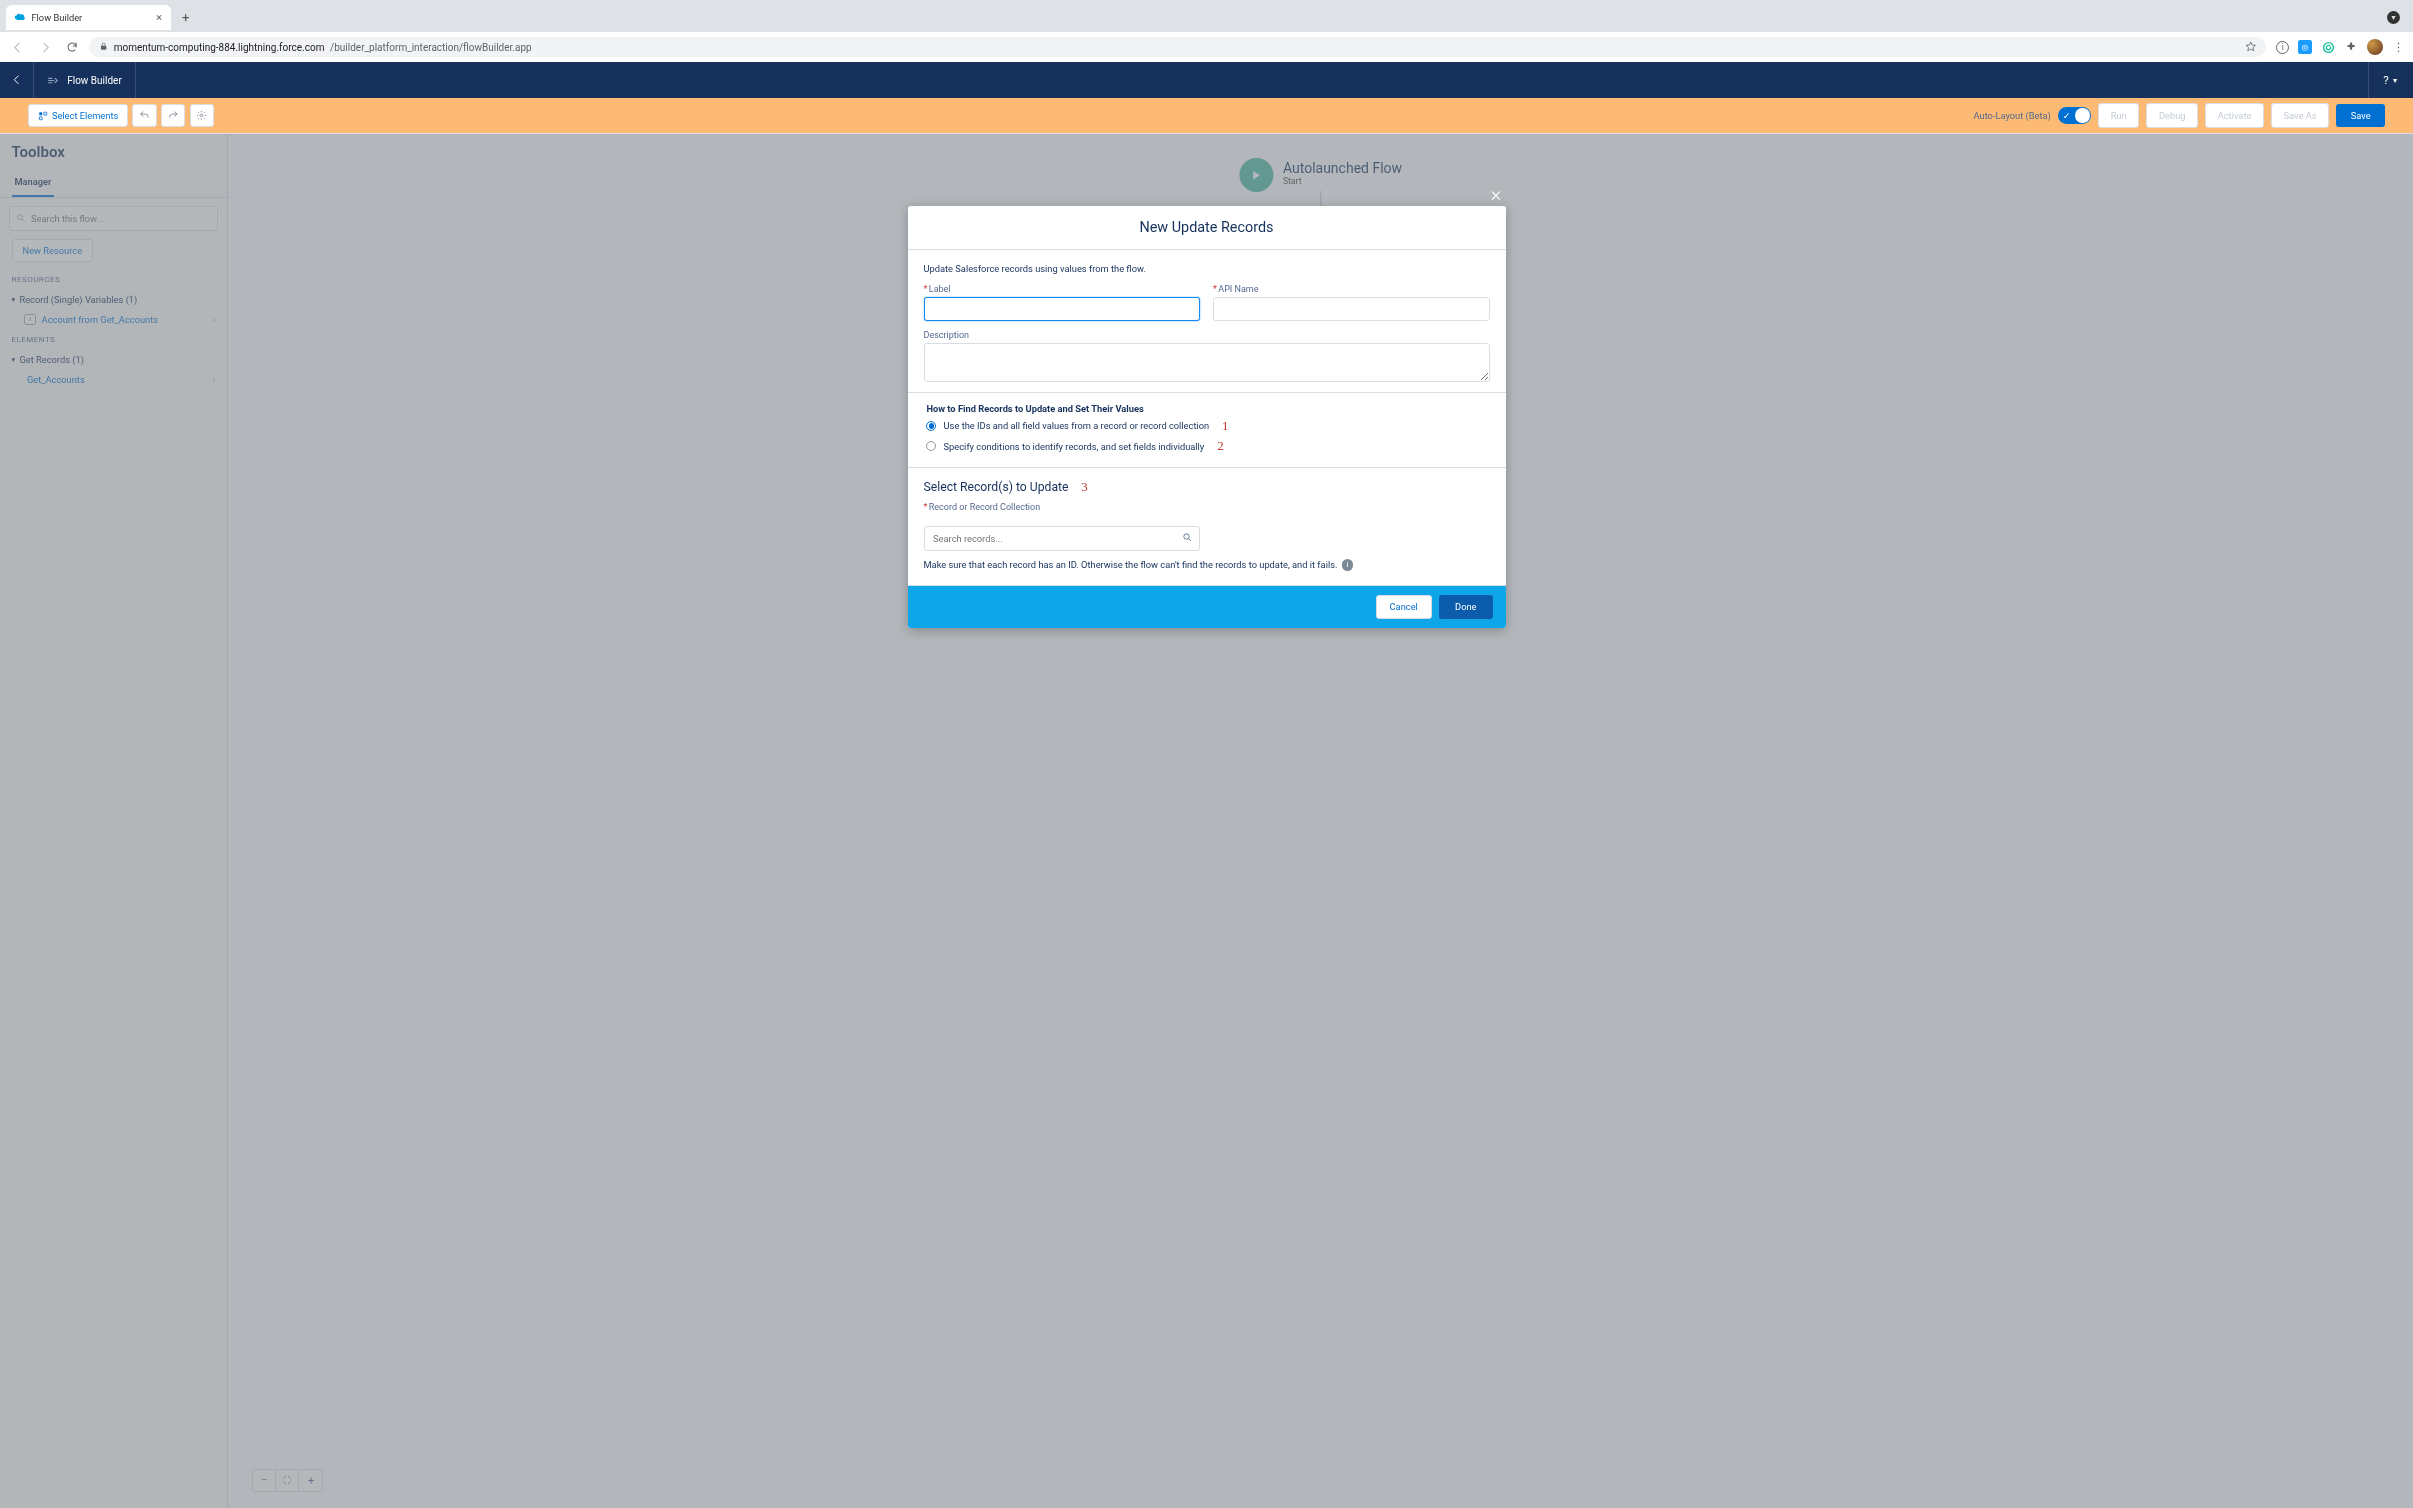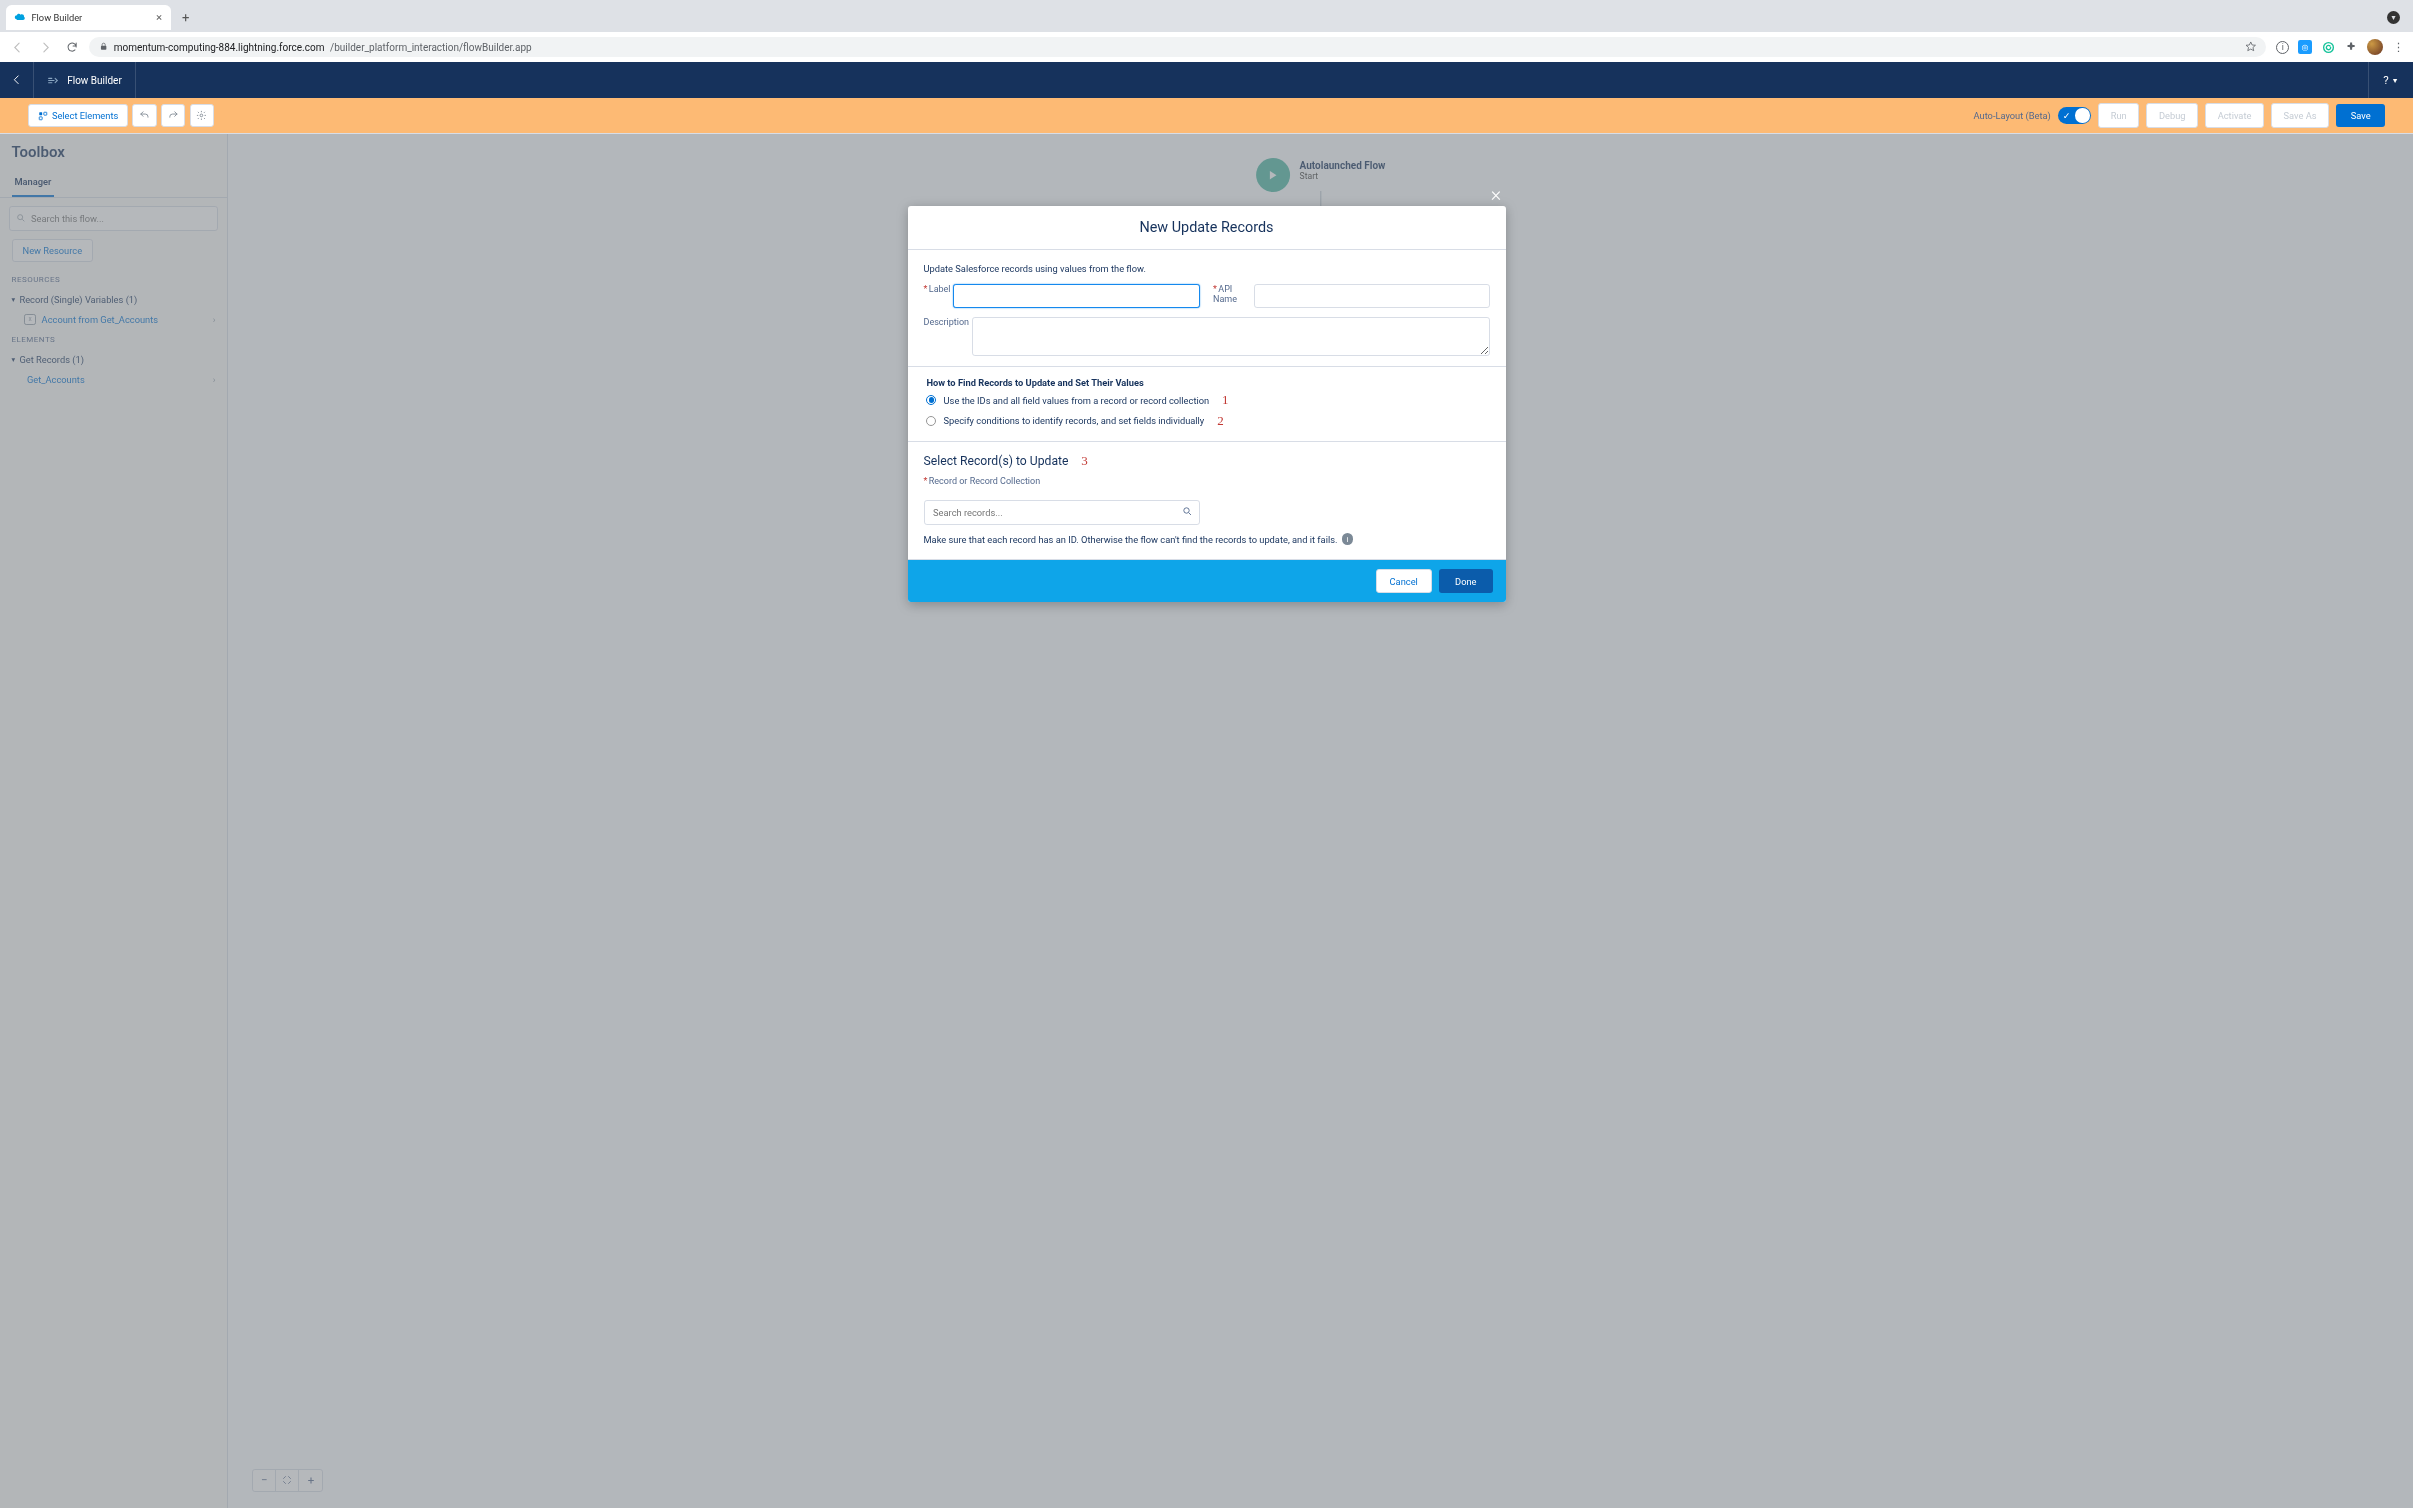--- a/index.html
+++ b/index.html
@@ -55,40 +55,40 @@
 .sb-item { display:flex; align-items:center; gap:5.7px; padding:4.3px 11.5px 4.3px 24.4px; font-size:9.3px; color:#0070d2;}
 .sb-item .chev { margin-left:auto; color:#95a0ab;}
 .sb-item .ico { width:11.5px; height:11.5px; border:0.7px solid #95a0ab; border-radius:2.2px; display:flex; align-items:center; justify-content:center; font-size:6.5px; color:#95a0ab; background:#fff;}
 
 .canvas { flex:1; background:#fafdff; position:relative;}
 
 
 .start-node { position:absolute; left:50%; top:24.4px; transform:translateX(-50%); display:flex; gap:10px; align-items:flex-start;}
 .start-circle { width:34px; height:34px; border-radius:50%; background:#4bb5a3; display:flex; align-items:center; justify-content:center; color:#fff;}
 .start-labels { padding-top:1.4px;}
-.start-line1 { font-size:10px; font-weight:700; color:#16325c;}
+.start-line1 { font-size:14px; font-weight:400; color:#16325c;}
 .start-line2 { font-size:8.6px; color:#3e3e3c;}
 .connector-line { position:absolute; left:50%; top:57px; transform:translateX(-50%); width:1.4px; height:24.4px; background:#b3c0cc;}
 .add-circle { position:absolute; left:50%; top:80px; transform:translateX(-50%); width:14.4px; height:14.4px; border:1.4px solid #b3c0cc; border-radius:50%; background:#fafdff; display:flex; align-items:center; justify-content:center; color:#7b8996; font-size:10px;}
 
 
 .zoom { position:absolute; left:24.4px; bottom:16px; display:flex; border:0.7px solid #d8dde6; border-radius:2.9px; background:#fff;}
 .zoom div { width:23px; height:21.5px; display:flex; align-items:center; justify-content:center; color:#54698d; border-right:0.7px solid #d8dde6;}
 .zoom div:last-child { border-right:none;}
 
 
 .overlay { position:absolute; inset:0; background:rgba(120,125,132,0.55); display:flex; align-items:flex-start; justify-content:center; padding-top:72px;}
 .overlay .close-x { position:absolute; right:4.3px; top:-24.4px; color:#fff; font-size:20px; font-weight:300; }
 .modal-wrap { position:relative; }
 .modal { width:598px; background:#fff; border-radius:2.9px; box-shadow:0 2.9px 11.5px rgba(0,0,0,0.25); overflow:visible; position:relative;}
 .modal-header { text-align:center; padding:13px; font-size:14.4px; color:#16325c; border-bottom:0.7px solid #d8dde6;}
 .modal-body { padding:13px 16px 2.9px;}
 .modal-desc { font-size:9.3px; color:#16325c; margin-bottom:10px;}
 .form-row { display:flex; gap:13px;}
-.form-field { flex:1; display:flex; flex-direction:row; gap:2.9px; margin-bottom:8.6px;}
+.form-field { flex:1; display:flex; flex-direction:column; gap:2.9px; margin-bottom:8.6px;}
 .form-label { font-size:9px; color:#54698d;}
 .req { color:#c23934; margin-right:1.4px;}
 .text-input { border:0.7px solid #d8dde6; border-radius:2.9px; height:24.4px; padding:0 7.2px; font-size:9.3px; width:100%;}
 .text-input.focused { border:0.7px solid #1589ee; box-shadow:0 0 1.4px #1589ee;}
 .textarea { border:0.7px solid #d8dde6; border-radius:2.9px; height:39px; padding:4.3px 7.2px; font-size:9.3px; width:100%; resize:both;}
 .divider { border-top:0.7px solid #d8dde6; margin:10px -16px 10px;}
 
 .section-title-sm { font-size:9.3px; font-weight:700; color:#16325c; margin-bottom:2px;}
 .radio-row { display:flex; align-items:center; gap:7.2px; padding:2.2px 0; font-size:9.3px; color:#16325c;}
 .radio { width:10px; height:10px; border:0.7px solid #969696; border-radius:50%; display:flex; align-items:center; justify-content:center;}

